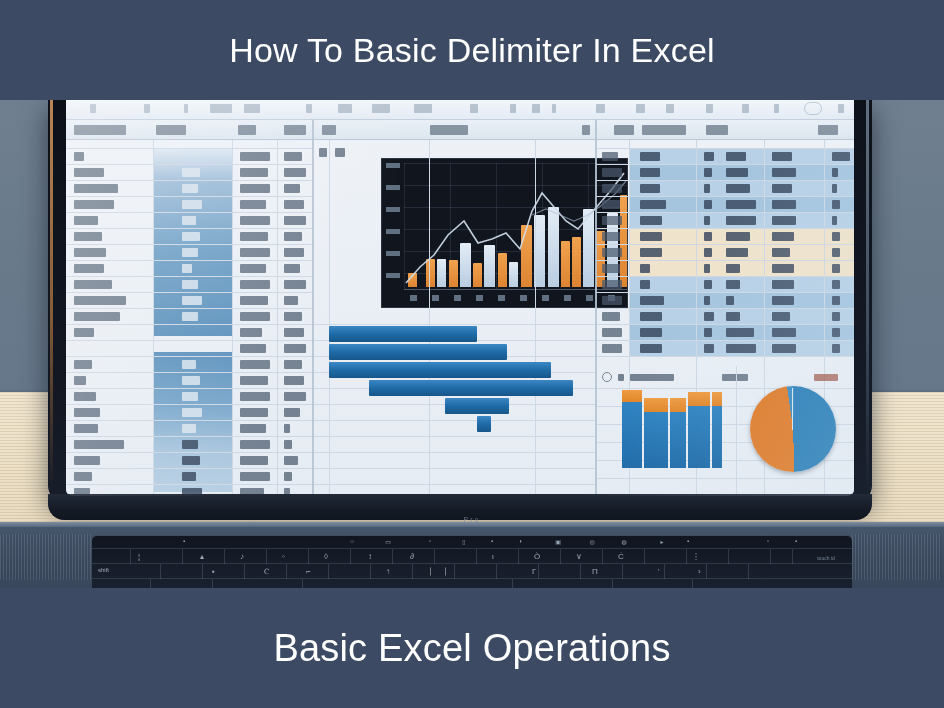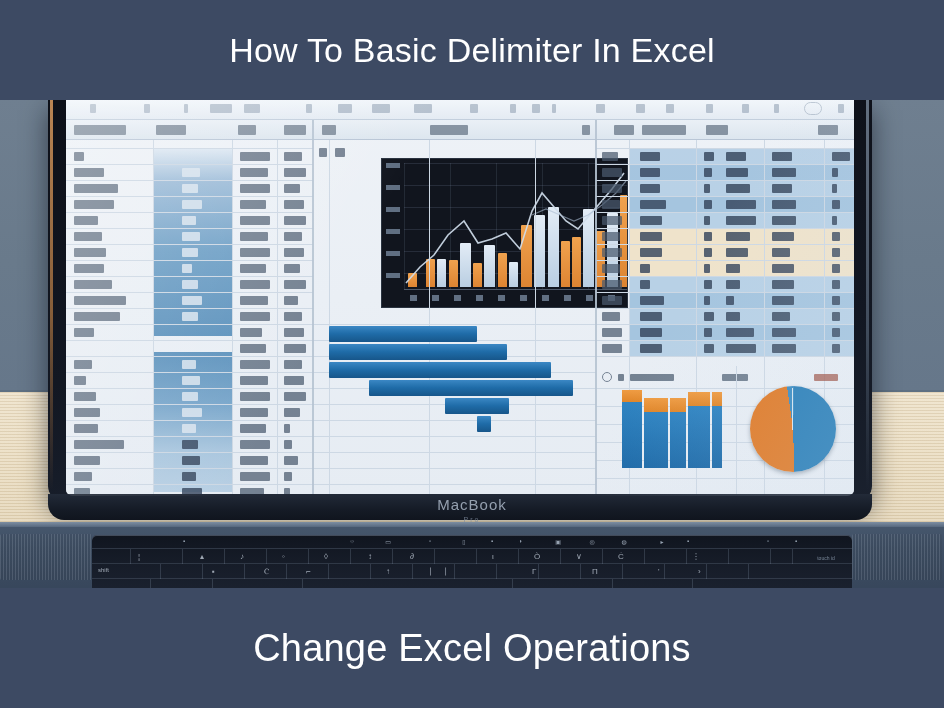--- a/index.html
+++ b/index.html
@@ -680,21 +680,20 @@
 
         <div class="vdiv" style="left:246px;"></div>
         <div class="vdiv" style="left:529px;"></div>
       </div>
 
       <div class="screen-glare"></div>
       <div class="screen-soft"></div>
     </div>
 
     <div class="bezel-bottom"></div>
-    <div class="brand">MacBook</div>
     <div class="brand-sub">Pro</div>
 
     <div class="base"></div>
     <div class="base-top-edge"></div>
     <div class="base-left-grill"></div>
     <div class="base-right-grill"></div>
 
     <div class="keyboard">
       <div class="fn-row">
         <div class="fn-glyph" style="left:88px;">▪</div>
@@ -785,14 +784,14 @@
       <div class="touchid">touch id</div>
     </div>
   </div>
 </div>
 
 <div class="banner" id="banner-top">
   <div class="banner-text">How To Basic Delimiter In Excel</div>
 </div>
 
 <div class="banner" id="banner-bottom">
-  <div class="banner-text">Change Excel Operations</div>
+  <div class="banner-text">Basic Excel Operations</div>
 </div>
 
 </body></html>

